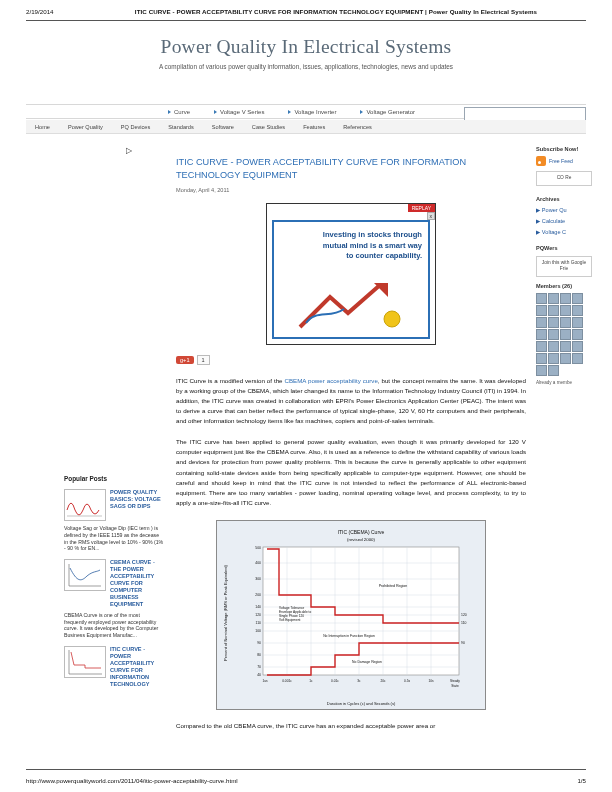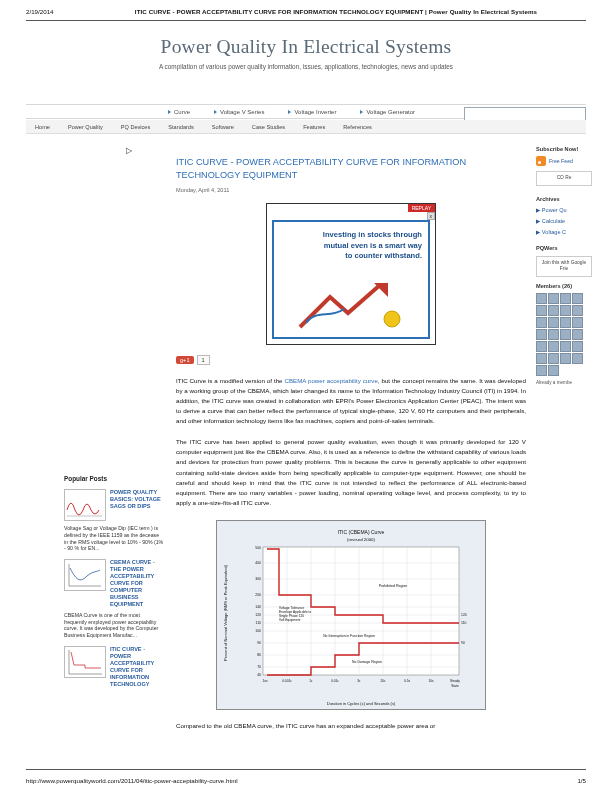--- a/index.html
+++ b/index.html
@@ -200,22 +200,22 @@
   <div class="col-main">
     <h1 class="post-title">ITIC CURVE - POWER ACCEPTABILITY CURVE FOR INFORMATION TECHNOLOGY EQUIPMENT</h1>
     <div class="post-date">Monday, April 4, 2011</div>
 
     <div class="adbox">
       <div class="adhdr">REPLAY</div>
       <div class="adx">x</div>
       <div class="ad-inner">
         <div class="ad-text">
           <div>Investing in stocks through</div>
-          <div>mutual even is a smart way</div>
-          <div>to counter withstand.</div>
+          <div>mutual mind is a smart way</div>
+          <div>to counter capability.</div>
         </div>
         <svg class="ad-art" viewBox="0 0 110 52">
           <path d="M4 48 L34 18 L52 34 L84 6" fill="none" stroke="#c0392b" stroke-width="4"></path>
           <path d="M78 4 L92 4 L92 18 Z" fill="#c0392b"></path>
           <path d="M10 44 C20 30 34 40 48 30" fill="none" stroke="#2b6fb5" stroke-width="2"></path>
           <circle cx="96" cy="40" r="8" fill="#f0c419" stroke="#c9a209" stroke-width="1"></circle>
         </svg>
       </div>
     </div>
 

